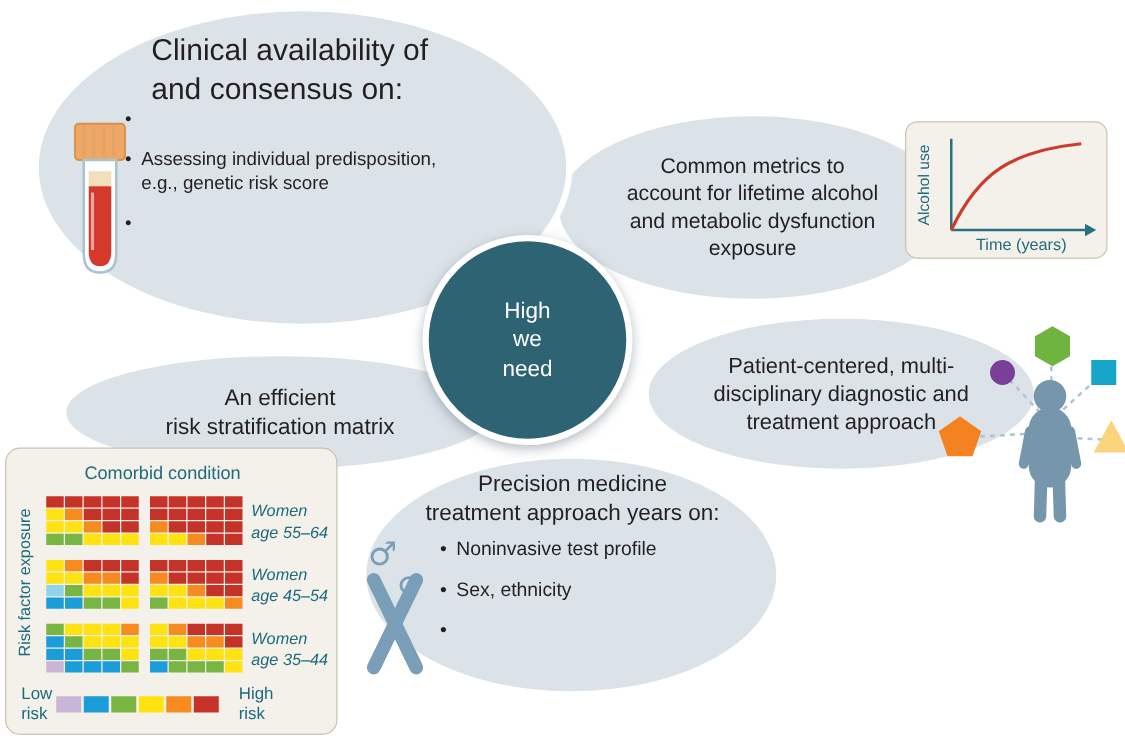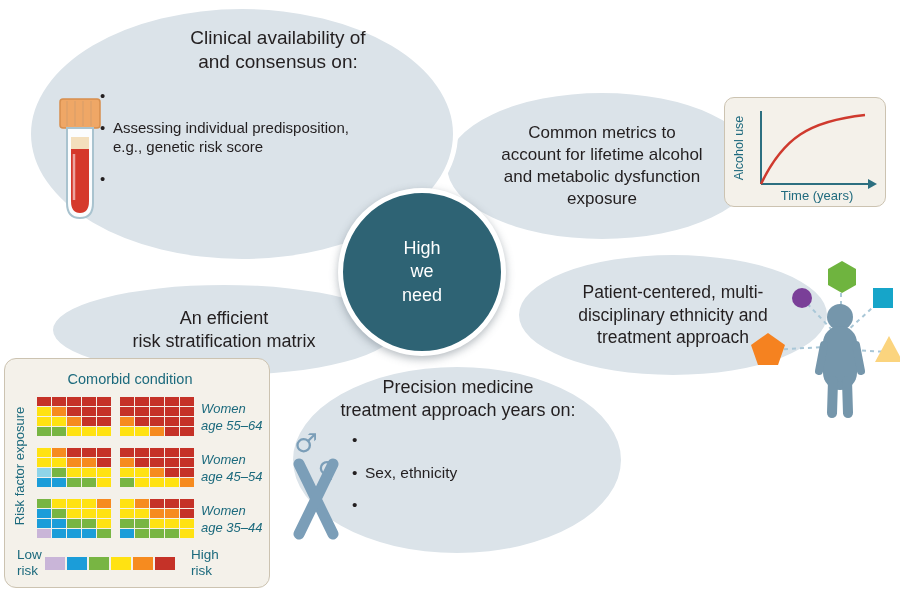--- a/index.html
+++ b/index.html
@@ -35,21 +35,21 @@
   <div class="ellipse" style="left:48px;top:280px;width:352px;height:100px;"></div>
   <div class="ellipse" style="left:26px;top:4px;width:432px;height:260px;"></div>
   <div class="ellipse" style="left:288px;top:362px;width:338px;height:196px;"></div>
 
   <div class="center-circle">
     <div class="txt">High
 we
 need</div>
   </div>
 
-  <div class="txtblock ml" style="left:138px;top:26px;width:280px;text-align:center;font-size:19px;line-height:1.28;">Clinical availability of
+  <div class="txtblock ml" style="left:121px;top:26px;width:280px;font-size:24px;line-height:1.28;">Clinical availability of
 and consensus on:</div>
   <div class="txtblock bullets" style="left:100px;top:86px;width:345px;font-size:15px;line-height:1.27;">
     <div class="bullet-row">
       <span class="bullet-mark">•</span>
     </div>
     <div class="bullet-row">
       <span class="bullet-mark">•</span>
       <span class="ml">Assessing individual predisposition,
 e.g., genetic risk score</span>
     </div>
@@ -80,21 +80,21 @@
       <line x1="36" y1="13" x2="36" y2="86" stroke="#2c6f80" stroke-width="2"></line>
       <line x1="36" y1="86" x2="144" y2="86" stroke="#2c6f80" stroke-width="2"></line>
       <polygon points="143,81 152,86 143,91" fill="#2c6f80"></polygon>
       <path d="M36,86 C 58,40 84,23 140,17" fill="none" stroke="#cf3a2e" stroke-width="2.5"></path>
       <text x="18" y="50" transform="rotate(-90 18 50)" text-anchor="middle" font-size="12.5" fill="#1f6a7e">Alcohol use</text>
       <text x="92" y="102" text-anchor="middle" font-size="13" fill="#1f6a7e">Time (years)</text>
     </svg>
   </div>
 
   <div class="txtblock cflex ml" style="left:514px;top:250px;width:318px;height:130px;font-size:17.5px;line-height:1.3;">Patient-centered, multi-
-disciplinary ethnicity and
+disciplinary diagnostic and
 treatment approach</div>
 
   <svg class="txtblock" style="left:745px;top:255px;" width="158" height="165" viewBox="0 0 158 165">
     <g stroke-dasharray="4 4" stroke-width="2" fill="none">
       <line x1="96" y1="38" x2="96" y2="80" stroke="#a9c7d7"></line>
       <line x1="57" y1="43" x2="88" y2="76" stroke="#a9c7d7"></line>
       <line x1="138" y1="43" x2="102" y2="76" stroke="#a9c7d7"></line>
       <line x1="23" y1="95" x2="80" y2="92" stroke="#a9c7d7"></line>
       <line x1="145" y1="97" x2="106" y2="95" stroke="#a9c7d7"></line>
     </g>
@@ -114,20 +114,21 @@
   </svg>
 
   <div class="txtblock cflex ml" style="left:48px;top:280px;width:352px;height:100px;font-size:18px;line-height:1.3;">An efficient
 risk stratification matrix</div>
 
   <div class="txtblock ml" style="left:298px;top:376px;width:320px;text-align:center;font-size:18px;line-height:1.28;">Precision medicine
 treatment approach years on:</div>
   <div class="txtblock bullets" style="left:352px;top:430px;width:255px;font-size:15.5px;line-height:1.27;">
     <div class="bullet-row">
       <span class="bullet-mark">•</span>
+      <span class="ml">Noninvasive test profile</span>
     </div>
     <div class="bullet-row">
       <span class="bullet-mark">•</span>
       <span class="ml">Sex, ethnicity</span>
     </div>
     <div class="bullet-row">
       <span class="bullet-mark">•</span>
     </div>
   </div>
 

